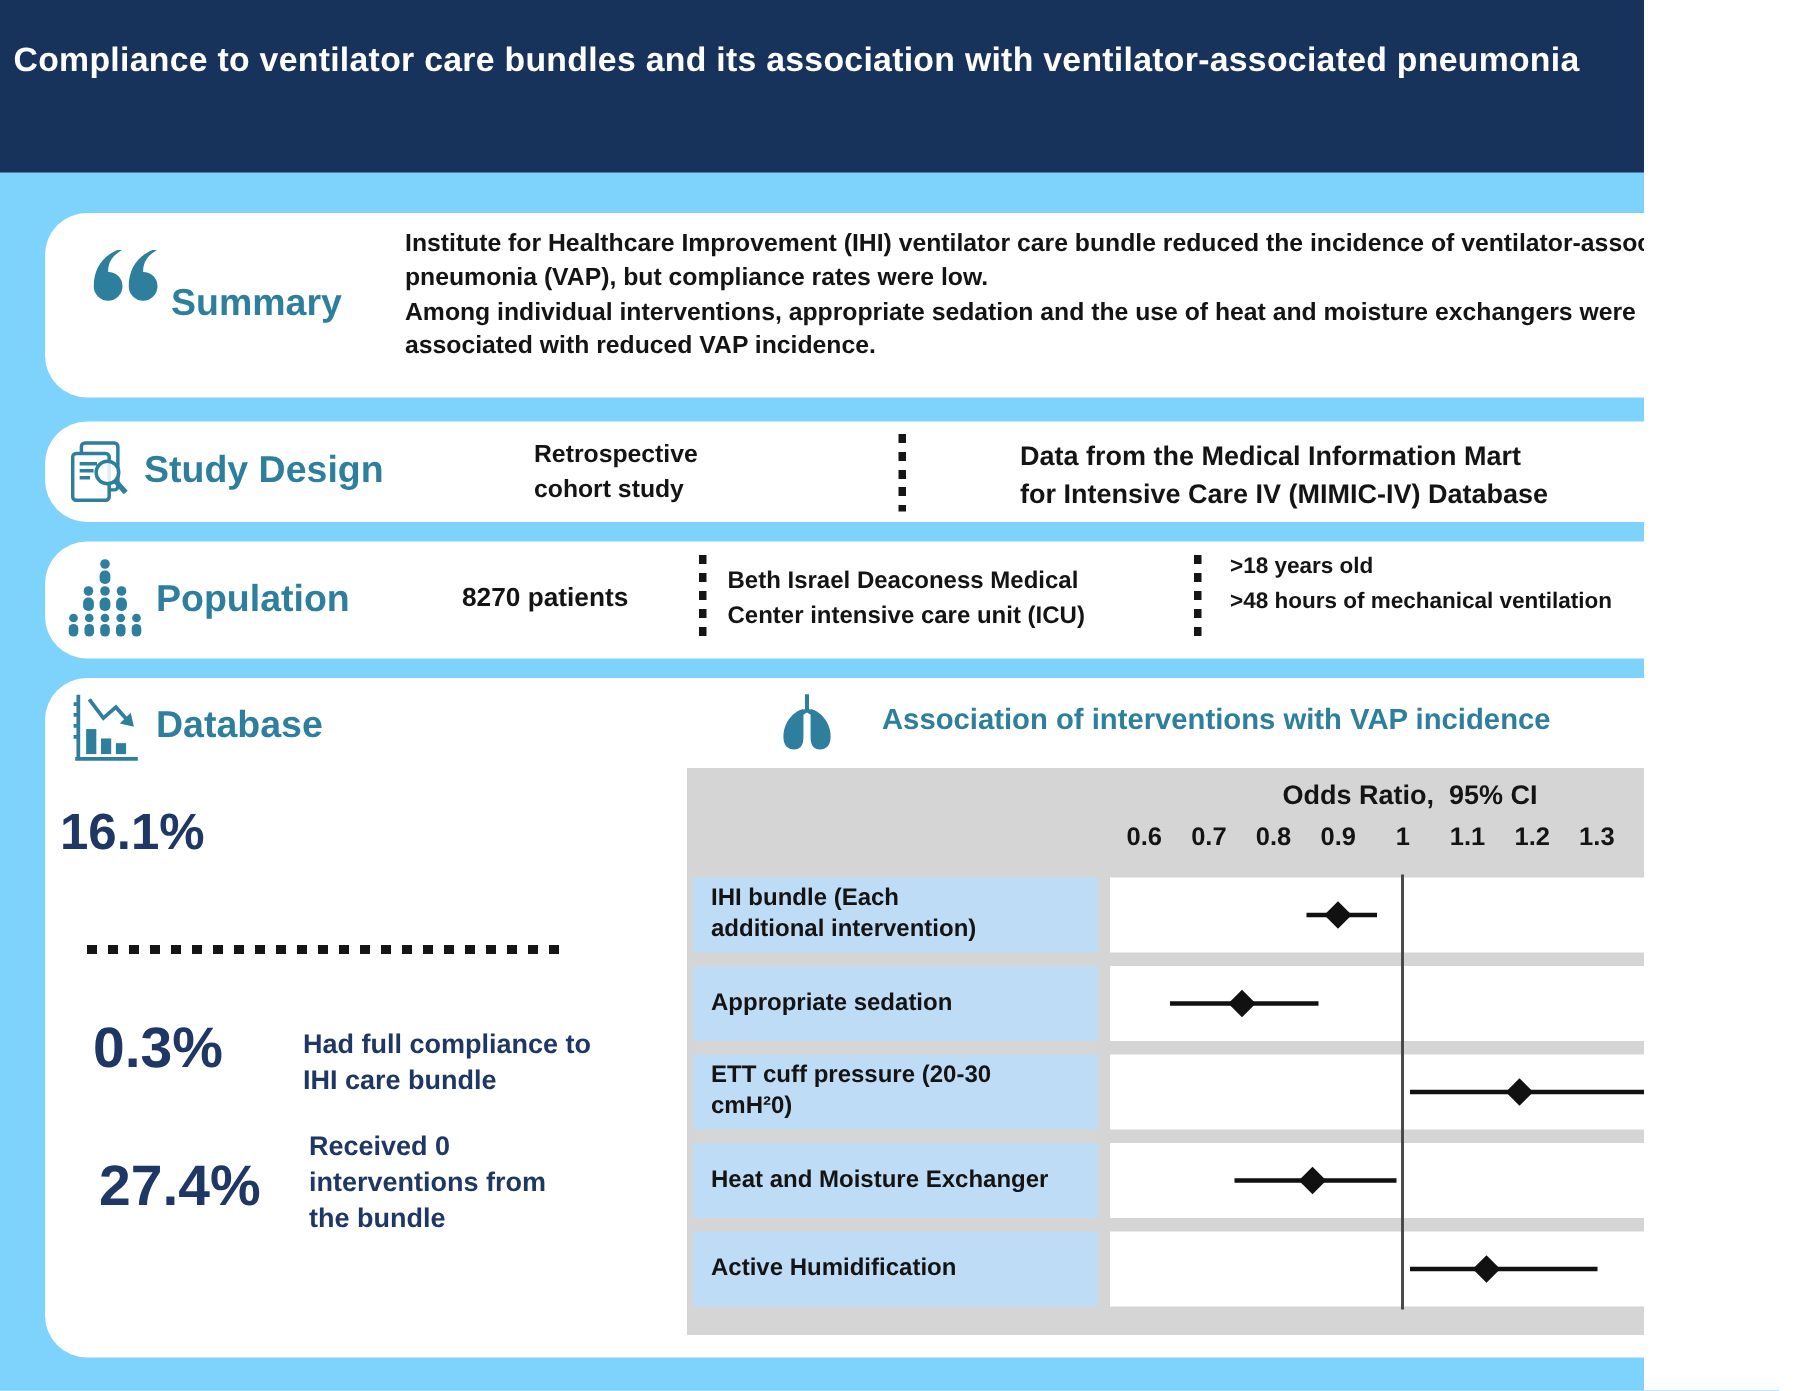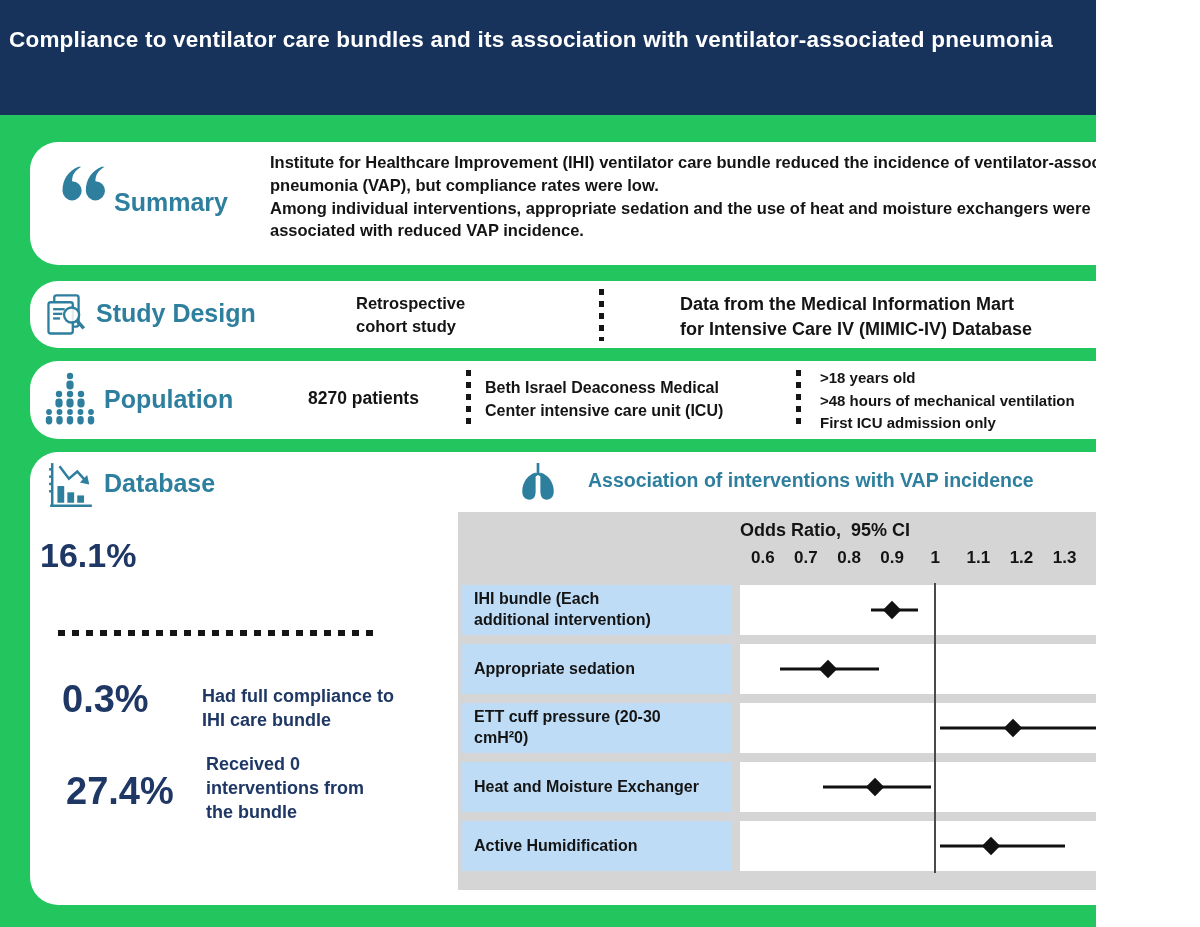--- a/index.html
+++ b/index.html
@@ -1,17 +1,17 @@
 <!DOCTYPE html>
 <html><head>
 <meta charset="utf-8">
 <style>
   html,body{margin:0;padding:0;}
   body{font-family:"Liberation Sans","DejaVu Sans",sans-serif;}
-  .page{position:relative;width:1096px;height:927px;background:#22c55e;overflow:hidden;}
+  .page{position:relative;width:1096px;height:927px;background:#7dd3fc;overflow:hidden;}
 
   
   .header{position:absolute;left:0;top:0;width:1200px;height:115px;background:#17335c;}
   .header h1{margin:0;position:absolute;left:9px;top:27px;color:#ffffff;font-size:22.5px;
     font-weight:bold;white-space:nowrap;letter-spacing:.2px;}
 
   
   .card{position:absolute;background:#ffffff;border-radius:28px;}
 
   .teal{color:#2e7f9e;}
@@ -60,21 +60,21 @@
   .stat2-label{left:172px;top:233px;width:250px;}
   .stat3-value{left:36px;top:318px;font-size:38px;}
   .stat3-label{left:176px;top:301px;width:230px;}
   .outcomes-divider{left:28px;top:178px;width:322px;}
 
   .lungs-icon{position:absolute;left:487px;top:10px;width:42px;height:40px;}
   .assoc-title{position:absolute;left:558px;top:17px;font-size:19.5px;font-weight:bold;}
 
   
   .panel{position:absolute;left:428px;top:60px;width:697px;height:378px;background:#d5d5d5;}
-  .or-header{position:absolute;left:282px;top:8px;width:400px;text-align:left;
+  .or-header{position:absolute;left:282px;top:8px;width:400px;text-align:center;
     font-size:18px;font-weight:bold;color:#141414;white-space:pre;}
   .tick{position:absolute;top:36px;transform:translateX(-50%);font-size:17px;
     font-weight:bold;color:#141414;}
   .row-label{position:absolute;left:4px;width:270px;background:#bedcf5;display:flex;
     align-items:center;box-sizing:border-box;padding:0 12px;font-size:16px;font-weight:bold;
     color:#141414;line-height:1.3;white-space:pre-line;}
   .row-plot{position:absolute;background:#ffffff;}
   .ci-line{position:absolute;top:50%;height:3px;transform:translateY(-50%);background:#111111;}
   .diamond{position:absolute;top:50%;width:13px;height:13px;background:#111111;
     transform:translate(-50%,-50%) rotate(45deg);}
@@ -150,21 +150,20 @@
     </span>
     <span class="section-title teal pop-title">Population</span>
     <div class="boldtxt pop-count">8270 patients</div>
     <div class="vdots" style="left:436px;top:9px;height:60px;"></div>
     <div class="boldtxt pre pop-site">Beth Israel Deaconess Medical
 Center intensive care unit (ICU)</div>
     <div class="vdots" style="left:766px;top:9px;height:60px;"></div>
     <div class="boldtxt pop-criteria">
       <div>&gt;18 years old</div>
       <div>&gt;48 hours of mechanical ventilation</div>
-      <div>First ICU admission only</div>
     </div>
   </section>
 
   <section class="card main-card">
 
     <span class="outcomes-icon">
       <svg viewBox="0 0 46 46" width="48" height="48">
         <g stroke="#2e7f9e" stroke-width="2.4" fill="none">
           <line x1="5" y1="2" x2="5" y2="43"></line>
           <line x1="3" y1="43" x2="43" y2="43"></line>

